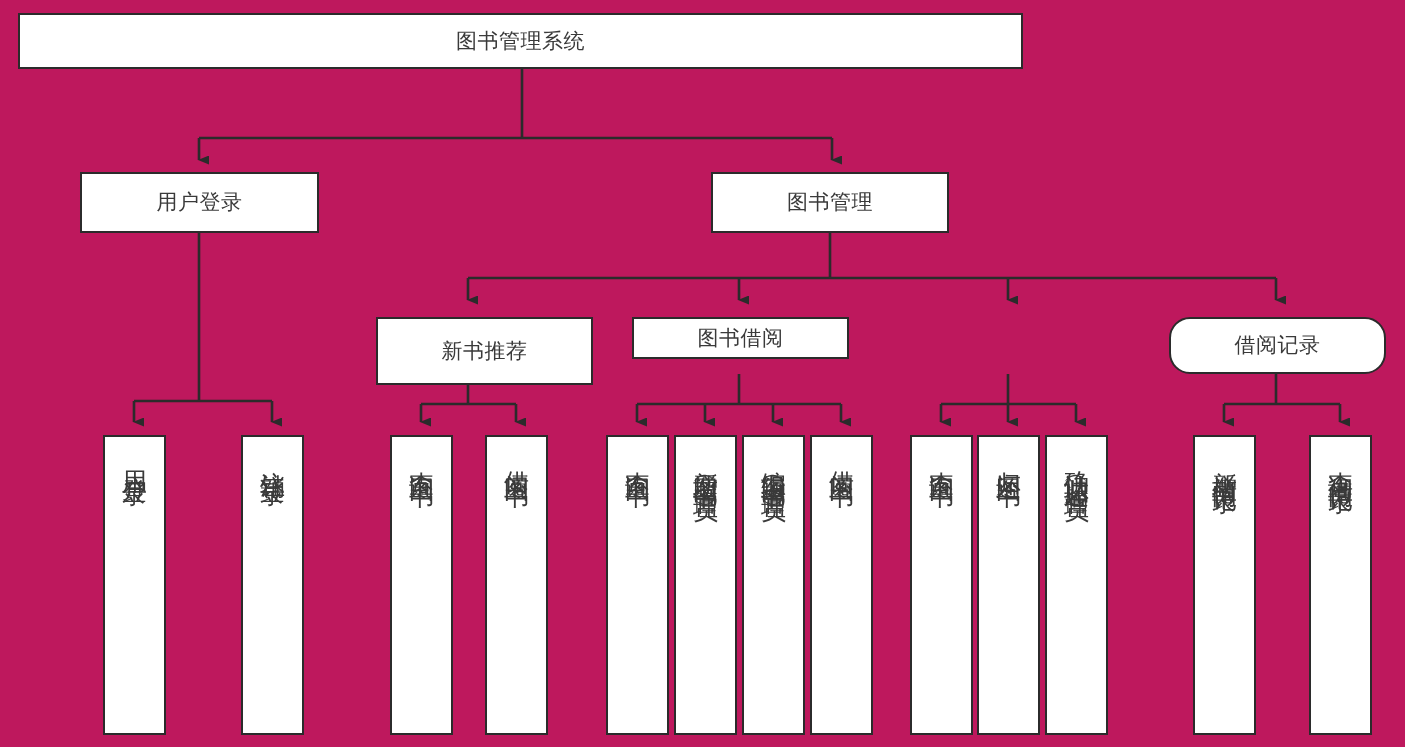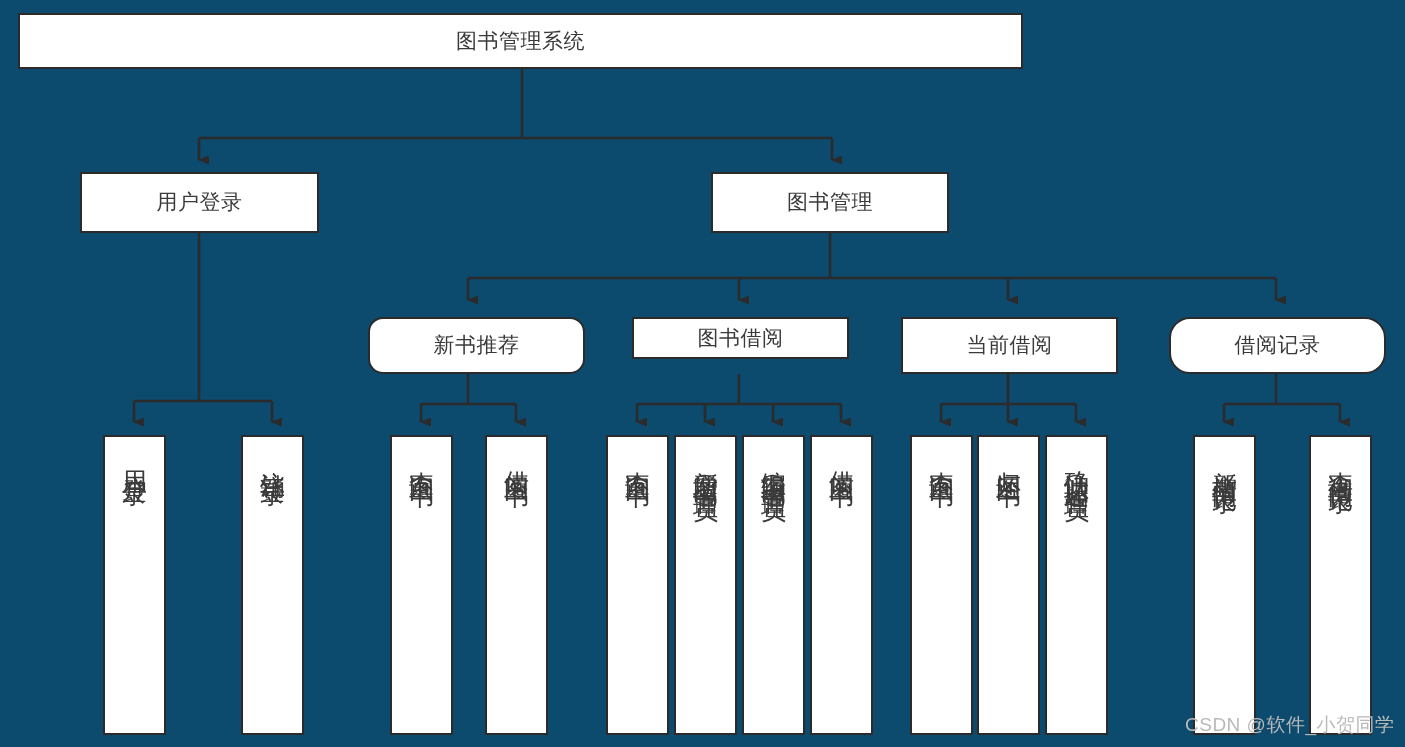--- a/index.html
+++ b/index.html
@@ -7,21 +7,21 @@
     padding: 0;
     background: #ffffff;
   }
   body {
     font-family: "Liberation Sans", "DejaVu Sans", sans-serif;
   }
   #canvas {
     position: relative;
     width: 1405px;
     height: 747px;
-    background: #0c4a6e;
+    background: #be185d;
     overflow: hidden;
     text-decoration: underline;
   }
   svg.edges {
     position: absolute;
     left: 0;
     top: 0;
     width: 1405px;
     height: 747px;
     pointer-events: none;
@@ -128,28 +128,25 @@
     <span class="label">图书管理系统</span>
   </div>
 
   <div class="node horiz" style="left:80px; top:172px; width:239px; height:61px;">
     <span class="label">用户登录</span>
   </div>
   <div class="node horiz" style="left:711px; top:172px; width:238px; height:61px;">
     <span class="label">图书管理</span>
   </div>
 
-  <div class="node horiz" style="left:368px; top:317px; width:217px; height:57px;border-radius:15px;">
+  <div class="node horiz" style="left:376px; top:317px; width:217px; height:68px;">
     <span class="label">新书推荐</span>
   </div>
   <div class="node horiz" style="left:632px; top:317px; width:217px; height:42px;">
     <span class="label">图书借阅</span>
-  </div>
-  <div class="node horiz" style="left:901px; top:317px; width:217px; height:57px;">
-    <span class="label">当前借阅</span>
   </div>
   <div class="node horiz" style="left:1169px; top:317px; width:217px; height:57px;border-radius:21px;">
     <span class="label">借阅记录</span>
   </div>
 
   <div class="node vert" style="left:103px; top:435px; width:63px; height:300px;">
     <span class="label">用户登录</span>
   </div>
   <div class="node vert" style="left:241px; top:435px; width:63px; height:300px;">
     <span class="label">注销登录</span>
@@ -185,15 +182,14 @@
     <span class="label">确认归还（管理员）</span>
   </div>
 
   <div class="node vert" style="left:1193px; top:435px; width:63px; height:300px;">
     <span class="label">新增借阅记录</span>
   </div>
   <div class="node vert" style="left:1309px; top:435px; width:63px; height:300px;">
     <span class="label">查询借阅记录</span>
   </div>
 
-  <div class="watermark">CSDN @软件_小贺同学</div>
 
 </div>
 
 </body></html>

